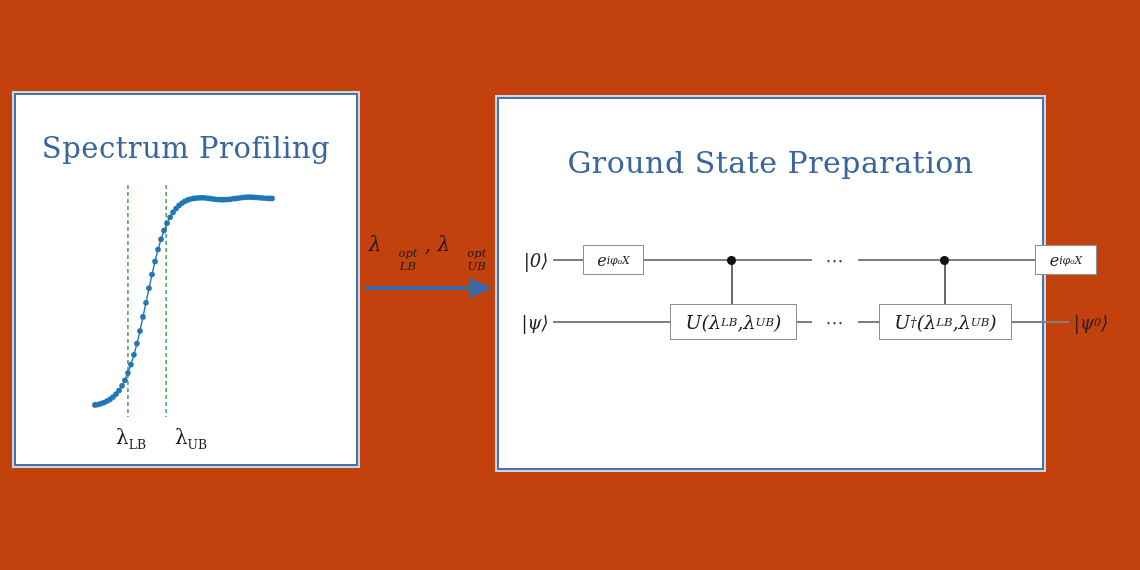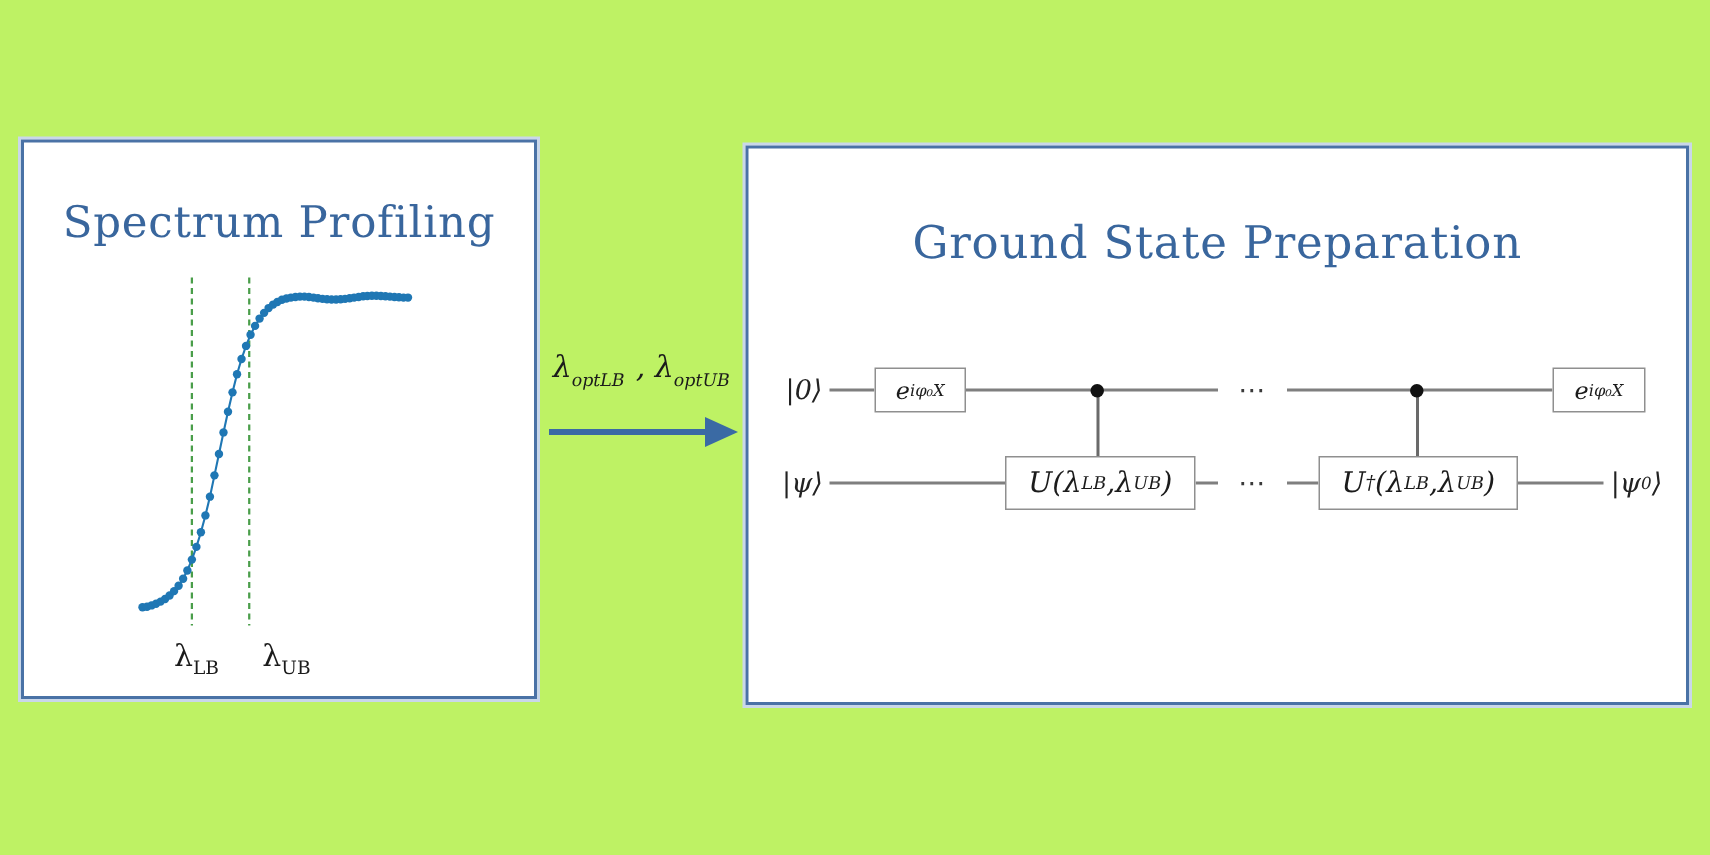--- a/index.html
+++ b/index.html
@@ -6,37 +6,37 @@
     --panel-border:#4a72a6;
     --panel-halo:#c9d7e9;
     --title:#39669d;
     --wire:#7f7f7f;
     --gate-border:#8f8f8f;
     --ink:#1b1b1b;
     --arrow:#3a6aa4;
   }
   html,body{margin:0;padding:0;background:#ffffff;}
   .canvas{
-    position:relative;width:1140px;height:570px;background:#bef264;overflow:hidden;
+    position:relative;width:1140px;height:570px;background:#c2410c;overflow:hidden;
     font-family:"DejaVu Serif","Liberation Serif",serif;
   }
   .panel{
     position:absolute;background:#ffffff;
     border:2px solid var(--panel-border);
     box-shadow:0 0 0 2px var(--panel-halo);
     box-sizing:border-box;
   }
   .panel-title{
     position:absolute;left:0;right:0;margin:0;text-align:center;
     font-weight:normal;color:var(--title);
     font-family:"DejaVu Serif","Liberation Serif",serif;
   }
   #left-panel{left:14px;top:93px;width:344px;height:373px;}
   #left-title{top:36px;font-size:29px;letter-spacing:0.5px;}
-  #right-panel{left:497px;top:97px;width:629px;height:373px;}
+  #right-panel{left:497px;top:97px;width:547px;height:373px;}
   #right-title{top:46px;font-size:30px;letter-spacing:0.5px;}
   #spectrum-chart{position:absolute;left:0;top:0;width:340px;height:369px;}
   .vline-label{
     position:absolute;transform:translateX(-50%);
     font-size:20px;color:var(--ink);white-space:nowrap;
   }
   .vline-label sub{font-size:0.62em;}
   
   .transfer{position:absolute;left:358px;top:226px;width:140px;height:80px;}
   .transfer-label{
@@ -45,22 +45,22 @@
   }
   .arrow-shaft{position:absolute;left:8px;top:60px;width:104px;height:4px;background:var(--arrow);}
   .arrow-head{
     position:absolute;left:112px;top:52px;width:0;height:0;
     border-left:22px solid var(--arrow);
     border-top:10px solid transparent;
     border-bottom:10px solid transparent;
   }
   
   .ssk{
-    display:inline-flex;flex-direction:row;align-items:center;
-    font-size:0.58em;line-height:1.1;vertical-align:-0.55em;margin-left:0;margin-right:1px;
+    display:inline-flex;flex-direction:column;align-items:center;
+    font-size:0.58em;line-height:1.1;vertical-align:-0.55em;margin-left:17px;margin-right:1px;
   }
   .ssk span{display:block;}
   
   .circuit{position:absolute;left:0;top:0;right:0;bottom:0;}
   .wire{position:absolute;height:2px;background:var(--wire);}
   .vconn{position:absolute;width:2px;background:#6a6a6a;}
   .ctrl-dot{position:absolute;width:9px;height:9px;border-radius:50%;background:#111;}
   .gate{
     position:absolute;background:#ffffff;border:1.5px solid var(--gate-border);
     box-sizing:border-box;display:flex;align-items:center;justify-content:center;

